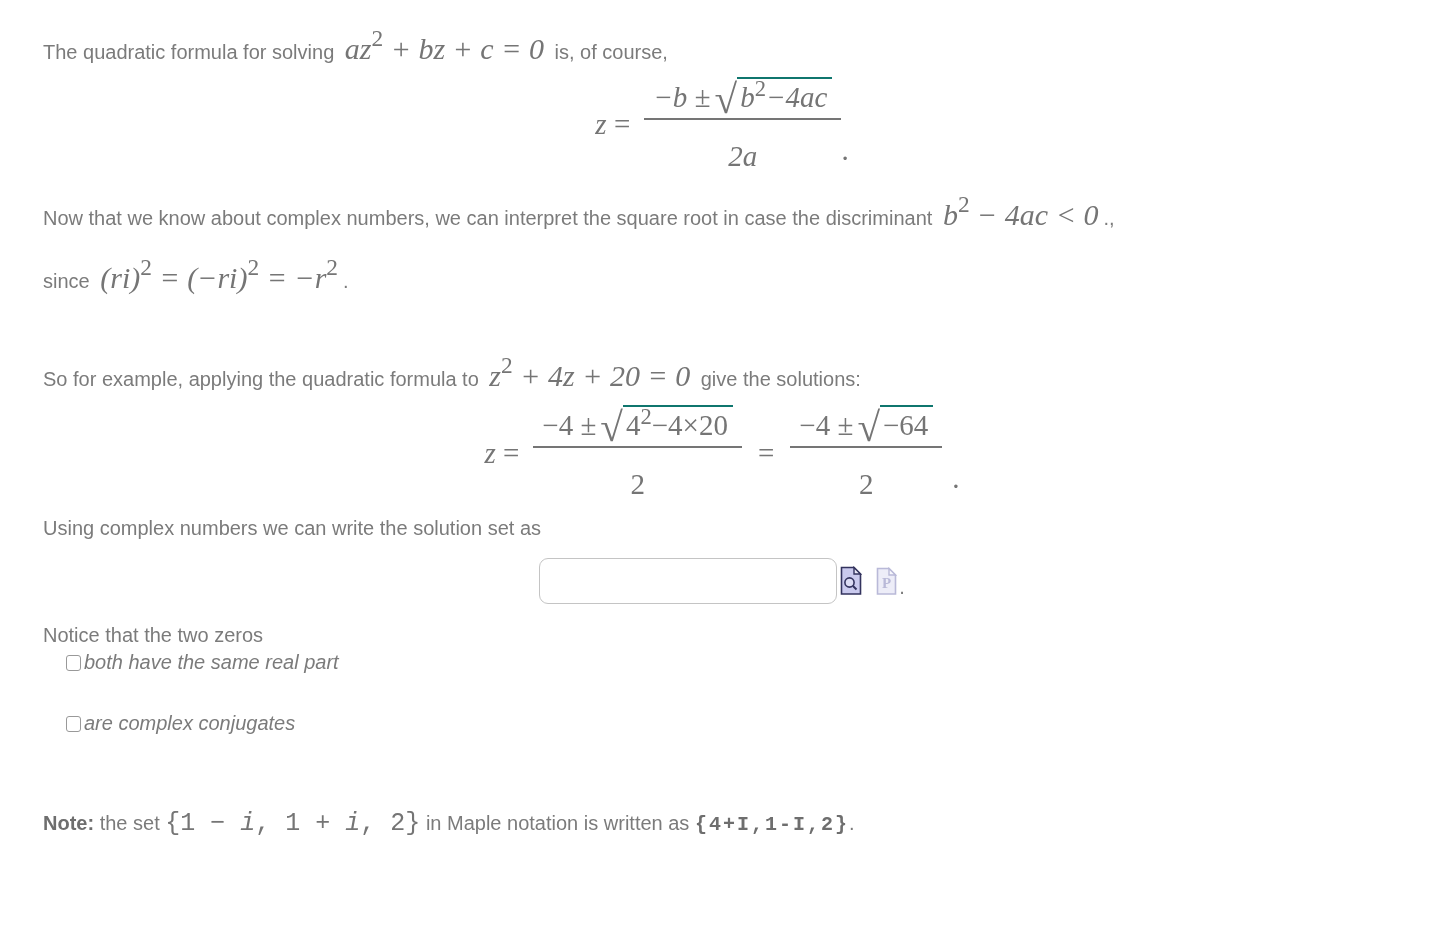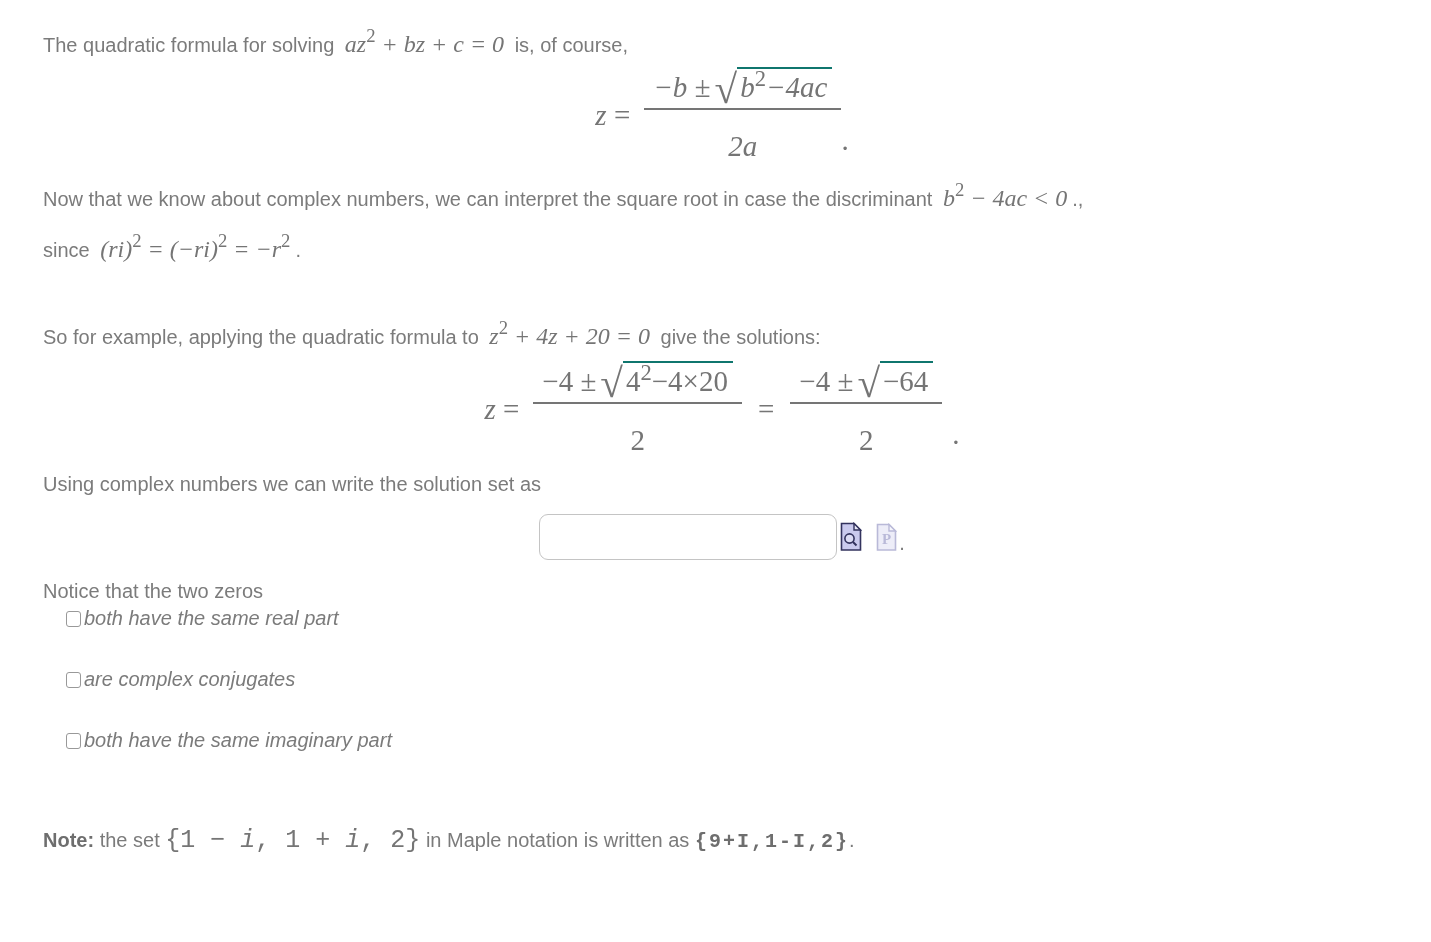--- a/index.html
+++ b/index.html
@@ -10,21 +10,21 @@
     padding:26px 30px 0 43px;
     overflow:hidden;
     font-family:"Liberation Sans",sans-serif;
     color:#7b7b7b;
     font-size:20px;
   }
   .para{margin:0;line-height:1.55;}
   
   .im{
     font-family:"Liberation Serif",serif;
-    font-size:24px;
+    font-size:30px;
     color:#757575;
     margin:0 5px;
     white-space:nowrap;
   }
   .im i{font-style:italic;}
   .im sup{
     font-size:0.78em;
     vertical-align:0.55em;
     line-height:0;
     font-style:normal;
@@ -211,23 +211,19 @@
 
   <div class="choices">
     <div class="choice">
       <span class="cb"></span>
       <span class="choice-label">both have the same real part</span>
     </div>
     <div class="choice">
       <span class="cb"></span>
       <span class="choice-label">are complex conjugates</span>
     </div>
-    <div class="choice">
-      <span class="cb"></span>
-      <span class="choice-label">both have the same imaginary part</span>
-    </div>
   </div>
 
   <p class="para note">
-    <span class="note-label">Note:</span><span> the set </span><span class="set-math"><span>{1 − </span><em>i</em><span>, 1 + </span><em>i</em><span>, 2}</span></span><span> in Maple notation is written as </span><span class="maple-code">{9+I,1-I,2}</span><span>.</span>
+    <span class="note-label">Note:</span><span> the set </span><span class="set-math"><span>{1 − </span><em>i</em><span>, 1 + </span><em>i</em><span>, 2}</span></span><span> in Maple notation is written as </span><span class="maple-code">{4+I,1-I,2}</span><span>.</span>
   </p>
 
 </div>
 
 </body></html>

